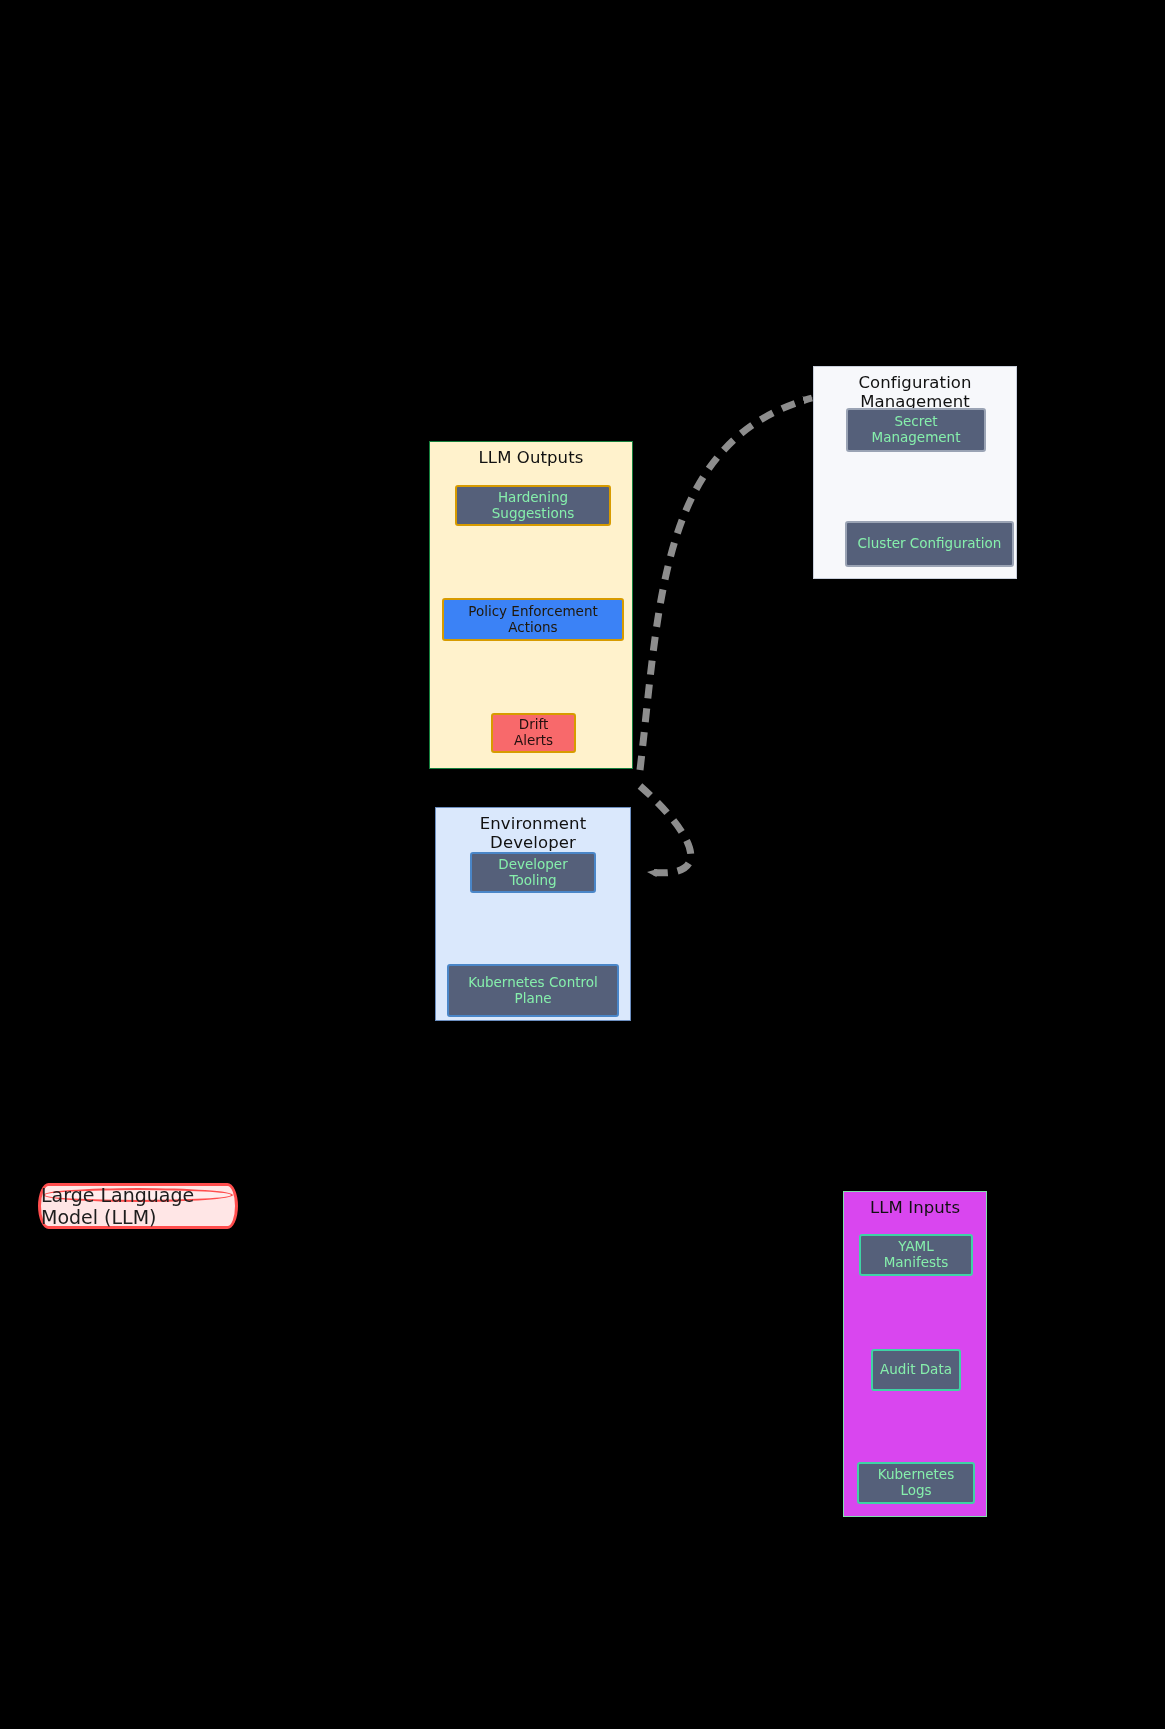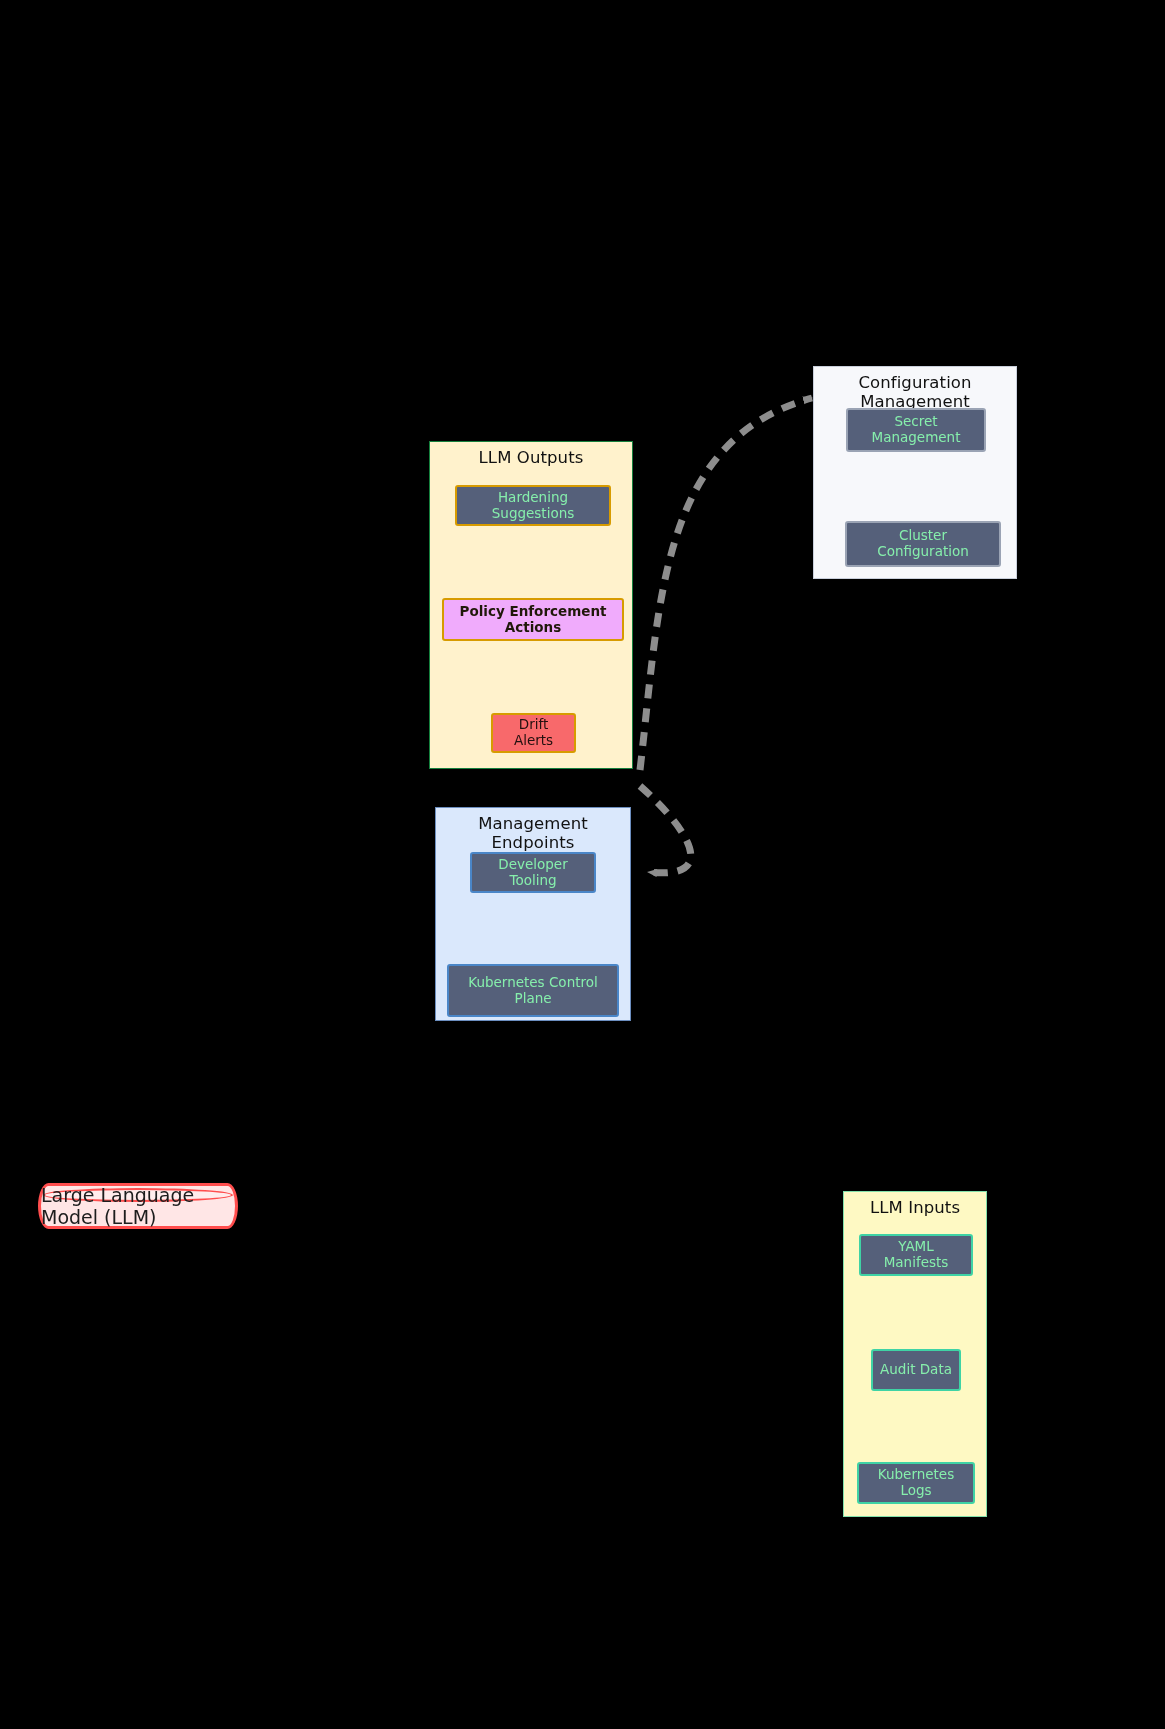--- a/index.html
+++ b/index.html
@@ -12,34 +12,34 @@
 
   
   .cluster{position:absolute;box-sizing:border-box;}
   .cluster-title{
     position:absolute;left:0;right:0;top:6px;text-align:center;
     font-size:16.5px;color:#111;letter-spacing:.1px;
   }
   .cl-outputs{background:#fff2cc;border:1px solid #15803d;}
   .cl-config{background:#f7f8fb;border:1px solid #c9cfdb;}
   .cl-env{background:#dae8fc;border:1px solid #6c8ebf;}
-  .cl-inputs{background:#fef9c3;border:1px solid #82e0aa;}
+  .cl-inputs{background:#d946ef;border:1px solid #82e0aa;}
 
   
   .node{
     position:absolute;box-sizing:border-box;display:flex;align-items:center;
     justify-content:center;text-align:center;font-size:13.5px;color:#16202b;
     border-radius:3px;line-height:1.15;padding:0 6px;
   }
   .n-dark{background:#55607a;border:2px solid;color:#86efac;}
   .n-dark.b-amber{border-color:#d79b00;}
   .n-dark.b-blue{border-color:#4a86c8;}
   .n-dark.b-grey{border-color:#9aa3b4;}
   .n-dark.b-green{border-color:#3fd3a5;}
-  .n-orange{background:#f0abfc;border:2px solid #d79b00;color:#20180a;font-weight:bold;}
+  .n-orange{background:#3b82f6;border:2px solid #d79b00;color:#20180a;}
   .n-red{background:#f8696b;border:2px solid #d79b00;color:#23100f;}
 
   
   .cyl{
     position:absolute;background:#ffe6e6;border:3px solid #ff4d4d;
     border-radius:12px/26px;display:flex;align-items:center;
     font-size:19px;color:#1d1d1d;box-sizing:border-box;
   }
   .cyl::before{
     content:"";position:absolute;left:2px;right:2px;top:2px;height:14px;
@@ -102,36 +102,36 @@
 
   <div class="cluster cl-outputs" style="left:429px;top:441px;width:204px;height:328px;">
     <div class="cluster-title">LLM Outputs</div>
   </div>
 
   <div class="cluster cl-config" style="left:813px;top:366px;width:204px;height:213px;padding-left:36px;">
     <div class="cluster-title">Configuration Management</div>
   </div>
 
   <div class="cluster cl-env" style="left:435px;top:807px;width:196px;height:214px;">
-    <div class="cluster-title">Management Endpoints</div>
+    <div class="cluster-title">Environment Developer</div>
   </div>
 
   <div class="cluster cl-inputs" style="left:843px;top:1191px;width:144px;height:326px;">
     <div class="cluster-title">LLM Inputs</div>
   </div>
 
   <div class="node n-dark b-amber" style="left:455px;top:485px;width:156px;height:41px;">Hardening Suggestions</div>
 
   <div class="node n-orange" style="left:442px;top:598px;width:182px;height:43px;">Policy Enforcement Actions</div>
 
   <div class="node n-red" style="left:491px;top:713px;width:85px;height:40px;">Drift Alerts</div>
 
   <div class="node n-dark b-grey" style="left:846px;top:408px;width:140px;height:44px;">Secret Management</div>
 
-  <div class="node n-dark b-grey" style="left:845px;top:521px;width:156px;height:46px;">Cluster Configuration</div>
+  <div class="node n-dark b-grey" style="left:845px;top:521px;width:169px;height:46px;">Cluster Configuration</div>
 
   <div class="node n-dark b-blue" style="left:470px;top:852px;width:126px;height:41px;">Developer Tooling</div>
 
   <div class="node n-dark b-blue" style="left:447px;top:964px;width:172px;height:53px;">Kubernetes Control Plane</div>
 
   <div class="node n-dark b-green" style="left:859px;top:1234px;width:114px;height:42px;">YAML Manifests</div>
 
   <div class="node n-dark b-green" style="left:871px;top:1349px;width:90px;height:42px;">Audit Data</div>
 
   <div class="node n-dark b-green" style="left:857px;top:1462px;width:118px;height:42px;">Kubernetes Logs</div>

